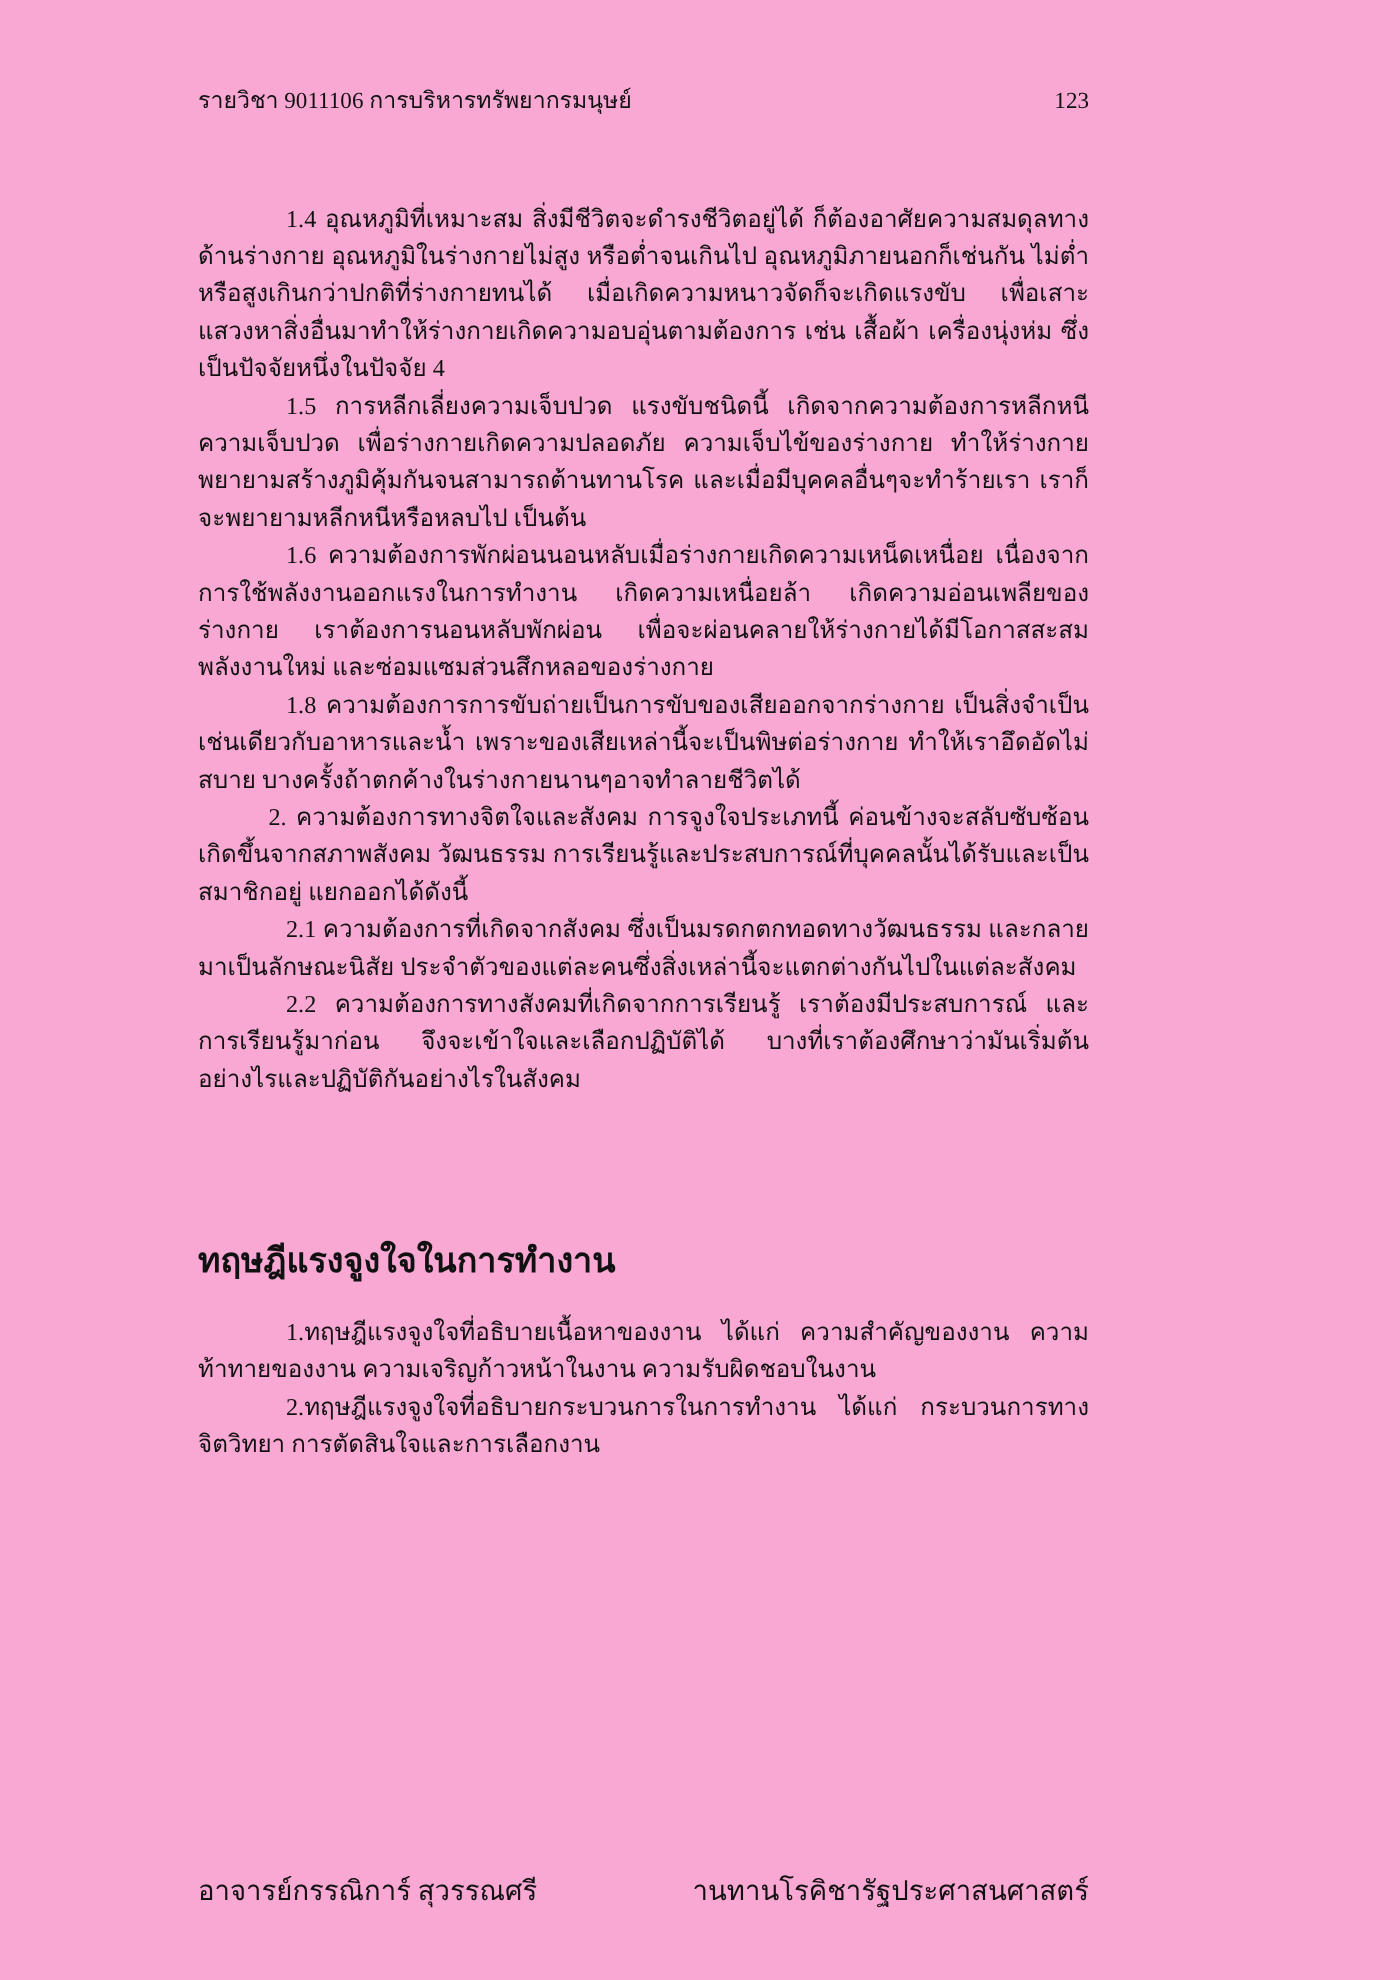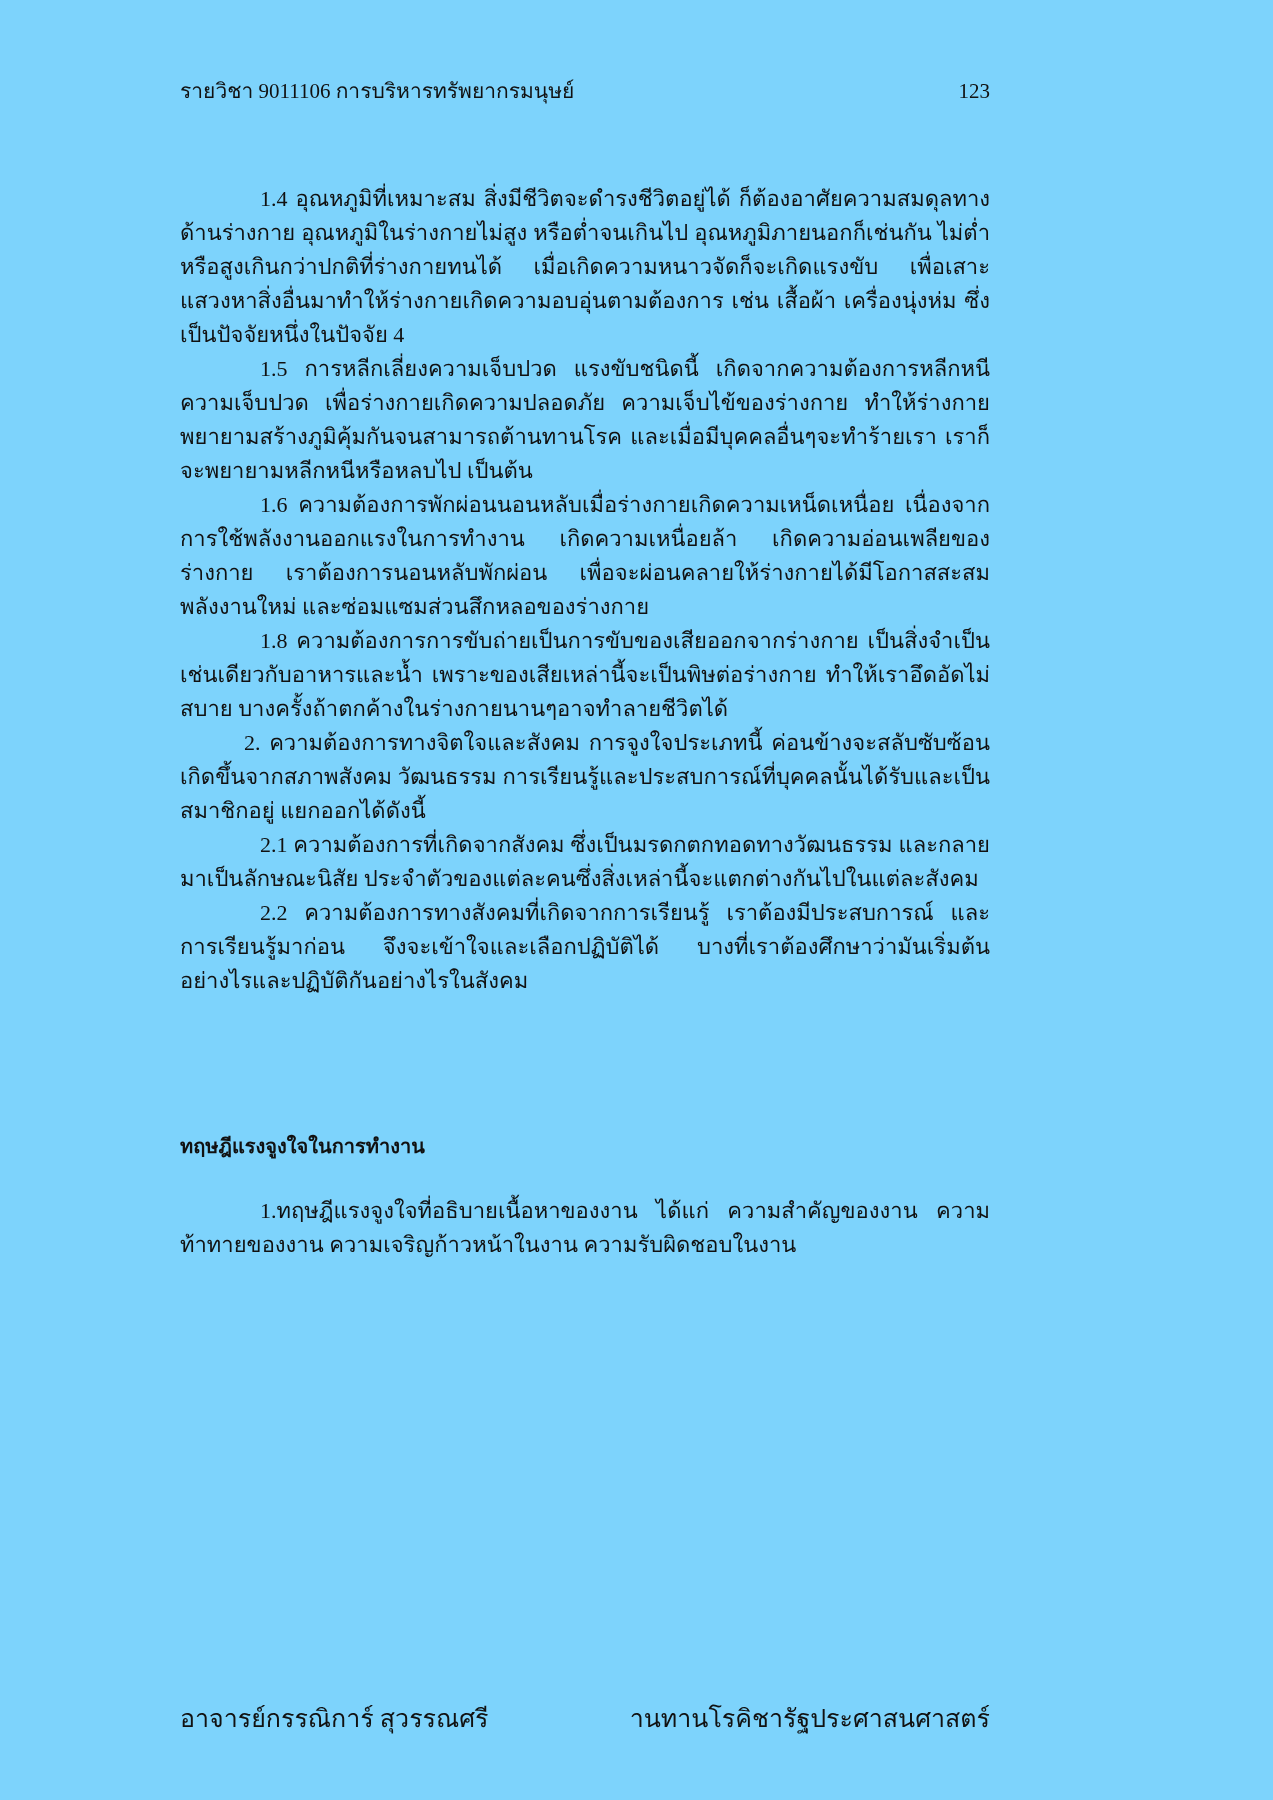--- a/index.html
+++ b/index.html
@@ -4,21 +4,21 @@
 <style>
   html, body {
     margin: 0;
     padding: 0;
     background: #ffffff;
   }
   .page {
     position: relative;
     width: 1273px;
     height: 1800px;
-    background: #7dd3fc;
+    background: #f9a8d4;
     color: #111111;
     font-family: "Liberation Serif", "DejaVu Serif", serif;
     overflow: hidden;
   }
   .page-header {
     position: absolute;
     top: 74px;
     left: 180px;
     width: 810px;
     display: flex;
@@ -38,21 +38,21 @@
     line-height: 34px;
     text-align: justify;
     text-indent: 80px;
     word-break: normal;
   }
   .para.item-2 {
     text-indent: 64px;
   }
   .section-heading {
     margin: 128px 0 0 0;
-    font-size: 20px;
+    font-size: 31px;
     font-weight: bold;
     line-height: 40px;
     text-indent: 0;
   }
   .theory-block {
     margin-top: 28px;
   }
   .page-footer {
     position: absolute;
     top: 1698px;
@@ -80,20 +80,21 @@
     <p class="para">1.6 ความต้องการพักผ่อนนอนหลับเมื่อร่างกายเกิดความเหน็ดเหนื่อย เนื่องจากการใช้พลังงานออกแรงในการทำงาน เกิดความเหนื่อยล้า เกิดความอ่อนเพลียของร่างกาย เราต้องการนอนหลับพักผ่อน เพื่อจะผ่อนคลายให้ร่างกายได้มีโอกาสสะสมพลังงานใหม่ และซ่อมแซมส่วนสึกหลอของร่างกาย</p>
     <p class="para">1.8 ความต้องการการขับถ่ายเป็นการขับของเสียออกจากร่างกาย เป็นสิ่งจำเป็นเช่นเดียวกับอาหารและน้ำ เพราะของเสียเหล่านี้จะเป็นพิษต่อร่างกาย ทำให้เราอึดอัดไม่สบาย บางครั้งถ้าตกค้างในร่างกายนานๆอาจทำลายชีวิตได้</p>
     <p class="para item-2">2. ความต้องการทางจิตใจและสังคม การจูงใจประเภทนี้ ค่อนข้างจะสลับซับซ้อน เกิดขึ้นจากสภาพสังคม วัฒนธรรม การเรียนรู้และประสบการณ์ที่บุคคลนั้นได้รับและเป็นสมาชิกอยู่ แยกออกได้ดังนี้</p>
     <p class="para">2.1  ความต้องการที่เกิดจากสังคม ซึ่งเป็นมรดกตกทอดทางวัฒนธรรม และกลายมาเป็นลักษณะนิสัย ประจำตัวของแต่ละคนซึ่งสิ่งเหล่านี้จะแตกต่างกันไปในแต่ละสังคม</p>
     <p class="para">2.2 ความต้องการทางสังคมที่เกิดจากการเรียนรู้ เราต้องมีประสบการณ์ และการเรียนรู้มาก่อน จึงจะเข้าใจและเลือกปฏิบัติได้ บางที่เราต้องศึกษาว่ามันเริ่มต้นอย่างไรและปฏิบัติกันอย่างไรในสังคม</p>
 
     <h2 class="section-heading">ทฤษฎีแรงจูงใจในการทำงาน</h2>
 
     <div class="theory-block">
       <p class="para">1.ทฤษฎีแรงจูงใจที่อธิบายเนื้อหาของงาน ได้แก่ ความสำคัญของงาน ความท้าทายของงาน ความเจริญก้าวหน้าในงาน ความรับผิดชอบในงาน</p>
+      <p class="para">2.ทฤษฎีแรงจูงใจที่อธิบายกระบวนการในการทำงาน ได้แก่ กระบวนการทางจิตวิทยา การตัดสินใจและการเลือกงาน</p>
     </div>
   </main>
 
   <footer class="page-footer">
     <span>อาจารย์กรรณิการ์  สุวรรณศรี</span>
     <span>านทานโรคิชารัฐประศาสนศาสตร์</span>
   </footer>
 
 </div>
 

